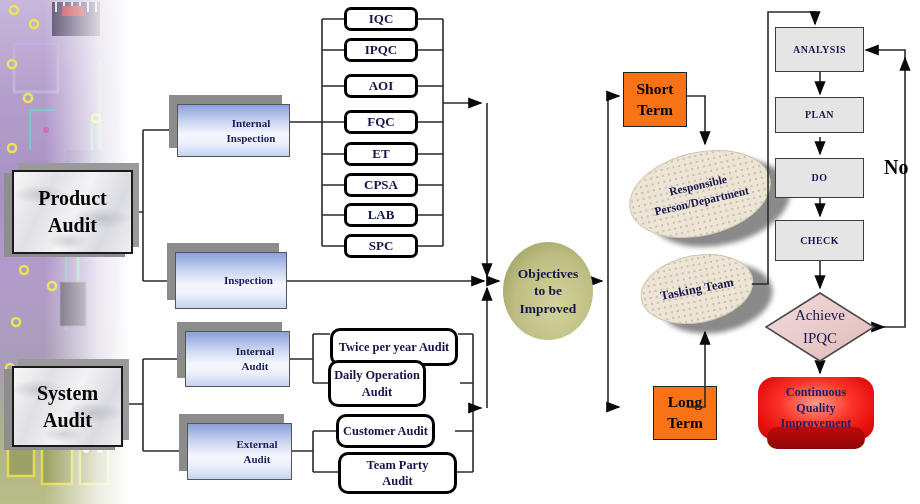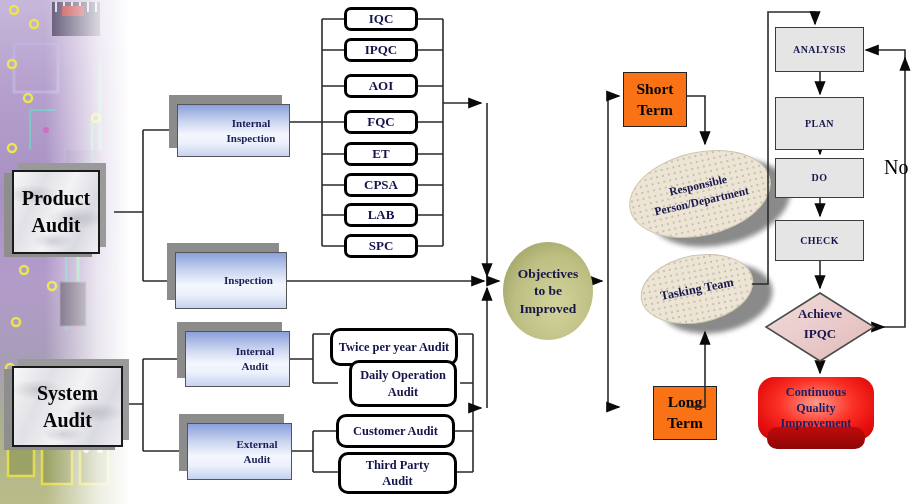--- a/index.html
+++ b/index.html
@@ -35,47 +35,47 @@
     background-image:radial-gradient(rgba(150,130,95,.38) .9px, transparent 1.4px);
     background-size:6px 6px;color:#17174e;box-shadow:17px 13px 5px #8a8a8a}
   .olive{border-radius:50%;color:#15154a;font-size:13.5px;
     background:radial-gradient(ellipse at 58% 64%,#d2d49c 0%,#bcbe82 55%,#a2a468 82%,#8c8e52 100%)}
   .olive .ln{line-height:1.3}
   .red{background:radial-gradient(ellipse at 50% 42%,#ff9a8a 0%,#fb3126 45%,#e60f0f 75%,#c80606 100%);
        border-radius:16px;color:#1d1d62;font-size:12.2px}
   .red::after{content:"";position:absolute;left:9px;right:9px;bottom:-9px;height:22px;
        background:linear-gradient(#c00a0a,#8f0606);border-radius:10px;z-index:-1}
   .red .ln{line-height:1.3}
-  .dlabel{position:absolute;z-index:2;text-align:center;font-weight:bold;color:#17174e;
-          font-size:13px}
+  .dlabel{position:absolute;z-index:2;text-align:center;font-weight:normal;color:#17174e;
+          font-size:15px}
   .dlabel .ln{line-height:1.55}
-  #n-product{left:12px;top:170px;width:88px;height:84px}
+  #n-product{left:12px;top:170px;width:121px;height:84px}
   #n-system{left:12px;top:366px;width:111px;height:81px}
   #n-intins{left:177px;top:104px;width:113px;height:53px}
   #n-cusins{left:175px;top:252px;width:112px;height:57px}
   #n-intaud{left:185px;top:331px;width:105px;height:56px}
   #n-extaud{left:187px;top:423px;width:105px;height:57px}
   #qc0{top:7px}#qc1{top:38px}#qc2{top:74px}#qc3{top:110px}
   #qc4{top:142px}#qc5{top:173px}#qc6{top:203px}#qc7{top:234px}
   #n-twice{left:330px;top:328px;width:128px;height:38px;white-space:nowrap}
-  #n-daily{left:349px;top:360px;width:108px;height:47px}
-  #n-cusaud{left:336px;top:414px;width:119px;height:34px}
+  #n-daily{left:328px;top:360px;width:98px;height:47px}
+  #n-cusaud{left:336px;top:414px;width:99px;height:34px}
   #n-third{left:338px;top:452px;width:119px;height:42px}
   #n-objectives{left:503px;top:242px;width:90px;height:98px}
   #n-short{left:623px;top:72px;width:64px;height:55px}
   #n-long{left:653px;top:386px;width:64px;height:54px}
   #n-resp{left:628px;top:152px;width:144px;height:84px;transform:rotate(-13deg);font-size:11.5px}
   #n-task{left:640px;top:255px;width:114px;height:68px;transform:rotate(-11deg);font-size:12.5px}
   #n-analysis{top:27px;height:45px}
-  #n-plan{top:97px;height:53px}
+  #n-plan{top:97px;height:36px}
   #n-do{top:158px;height:40px}
   #n-check{top:220px;height:41px}
   #n-goal{left:772px;top:304px;width:96px;height:46px}
   #n-red{left:758px;top:377px;width:116px;height:63px}
-  #n-no{position:absolute;left:884px;top:156px;width:36px;z-index:2;font-weight:normal;
+  #n-no{position:absolute;left:884px;top:156px;width:36px;z-index:2;font-weight:bold;
         font-size:20px;color:#000}
 </style>
 </head>
 <body>
 
 <div class="stage">
 
   <svg class="pcb" width="130" height="504" viewBox="0 0 130 504">
     <defs>
       <linearGradient id="pcbBase" x1="0" y1="0" x2="0" y2="1">
@@ -242,21 +242,21 @@
     <span class="ln">Twice per year Audit</span>
   </div>
   <div class="node round" id="n-daily">
     <span class="ln">Daily Operation</span>
     <span class="ln">Audit</span>
   </div>
   <div class="node round" id="n-cusaud">
     <span class="ln">Customer Audit</span>
   </div>
   <div class="node round" id="n-third">
-    <span class="ln">Third Party</span>
+    <span class="ln">Team Party</span>
     <span class="ln">Audit</span>
   </div>
 
   <div class="node olive" id="n-objectives">
     <span class="ln">Objectives</span>
     <span class="ln">to be</span>
     <span class="ln">Improved</span>
   </div>
 
   <div class="node cyan" id="n-short">

